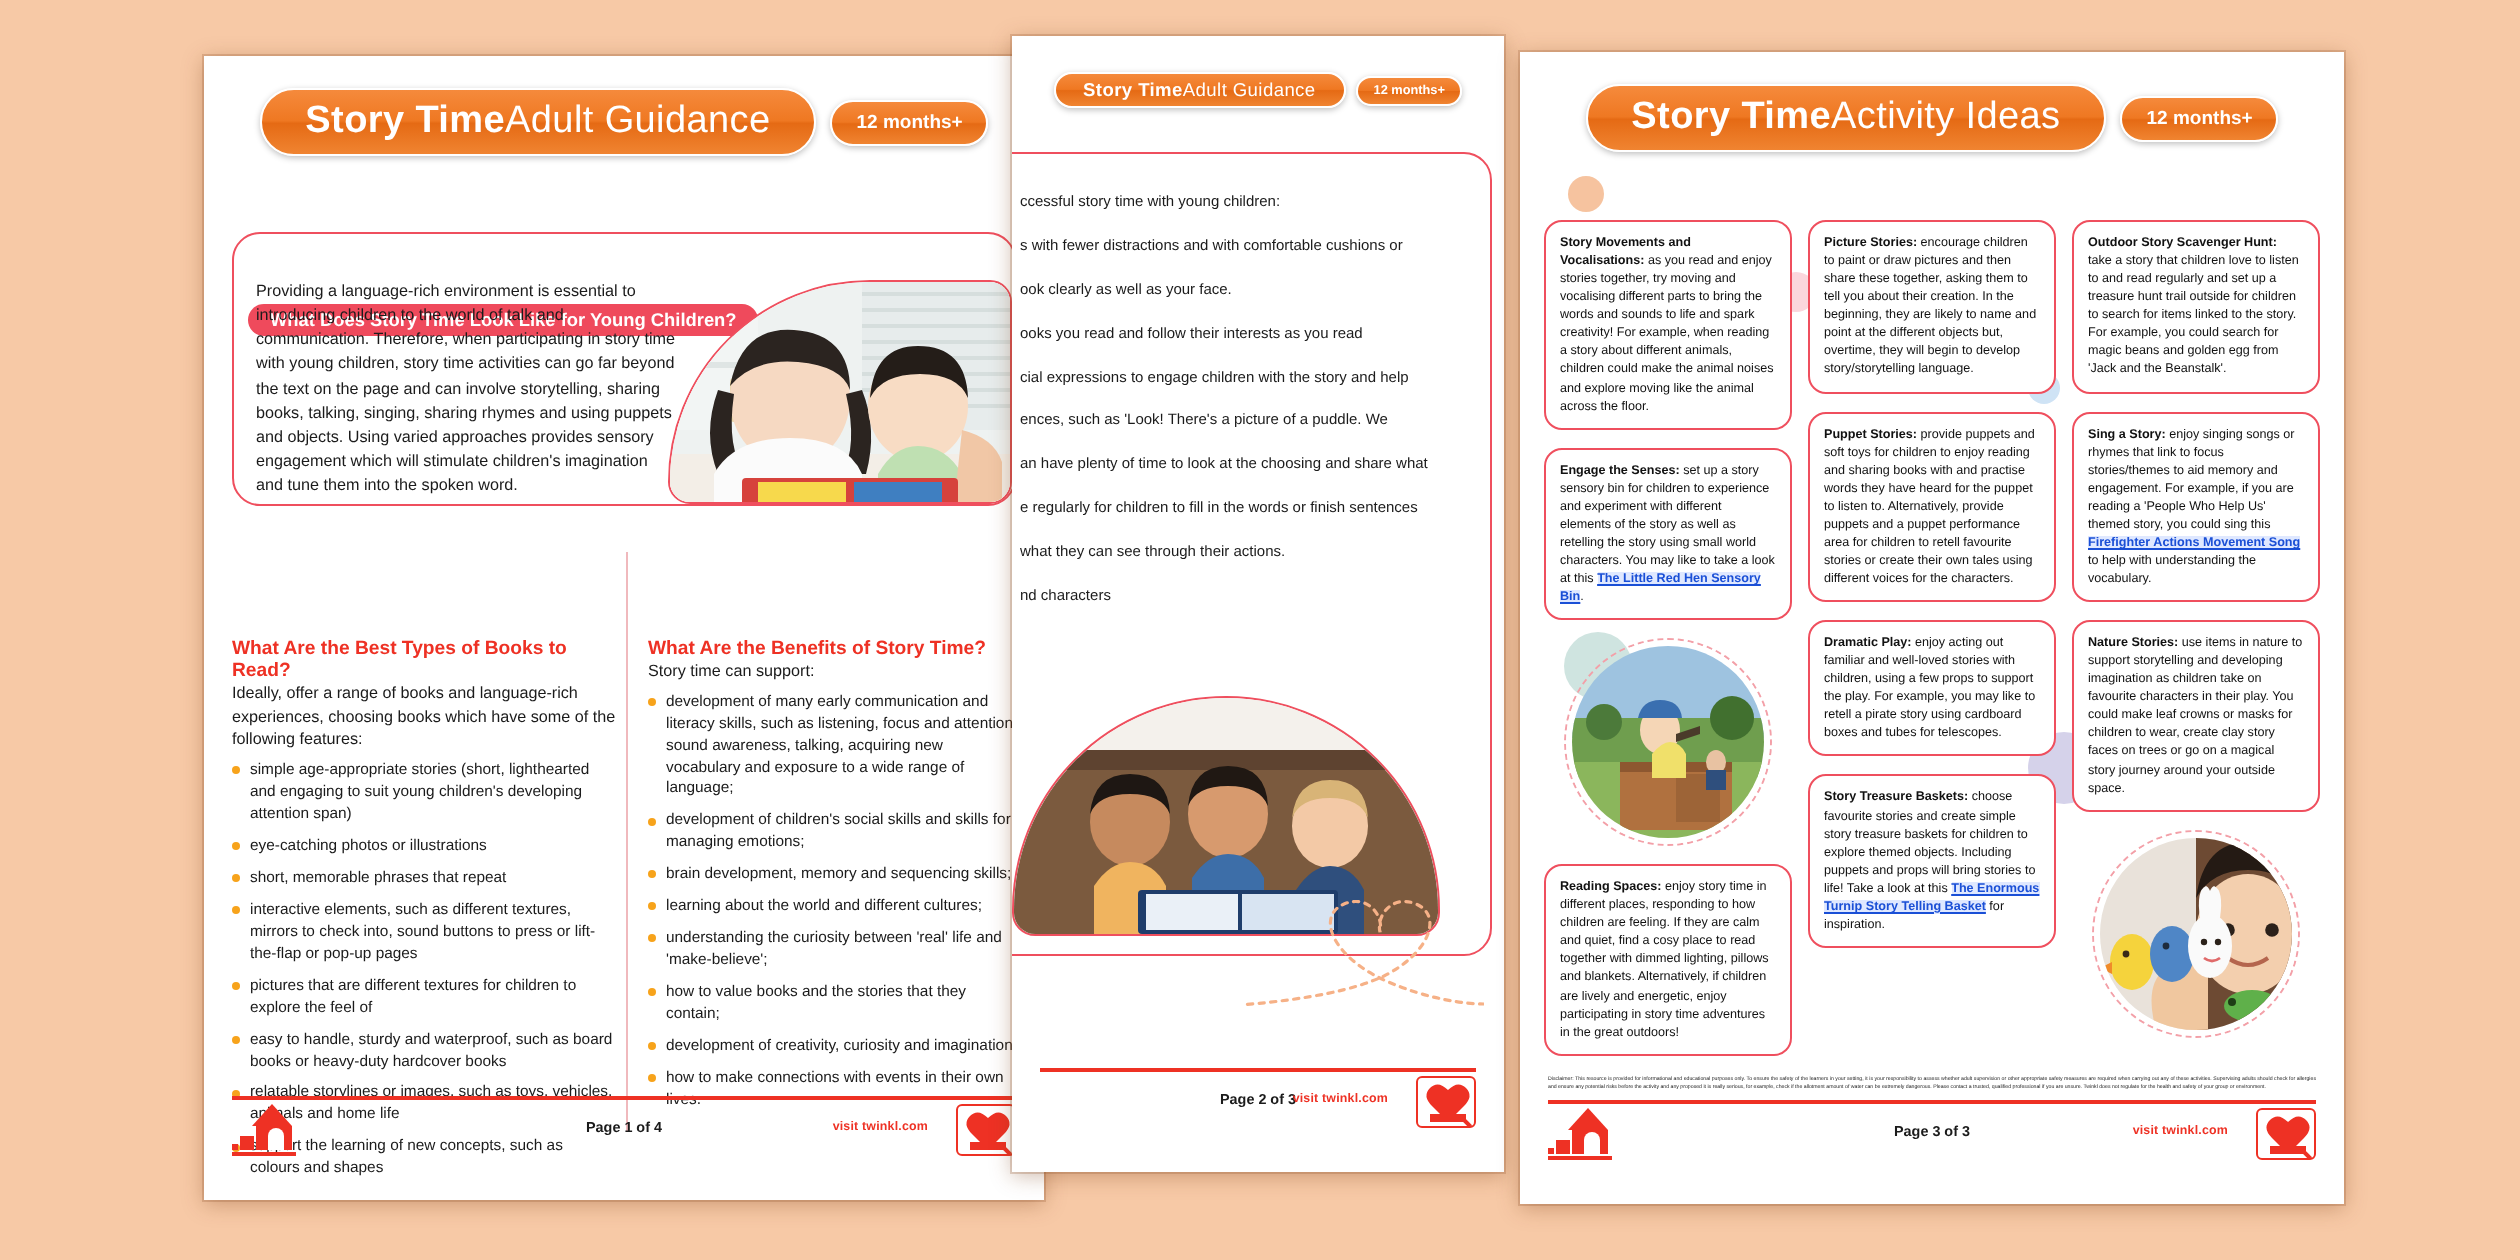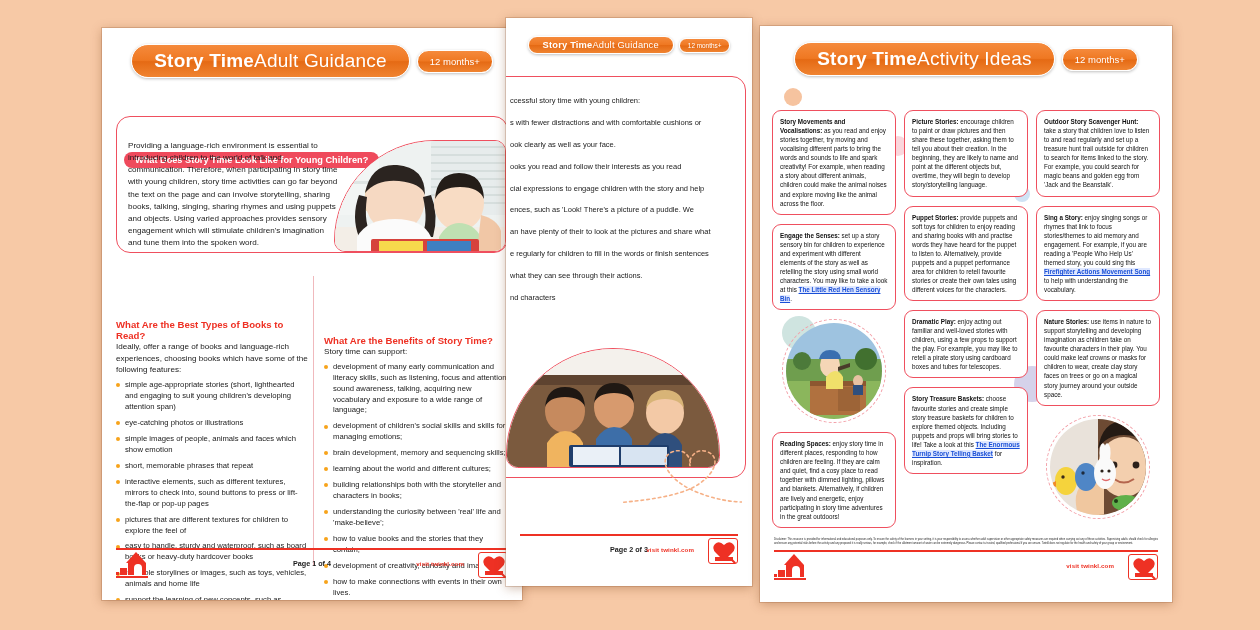--- a/index.html
+++ b/index.html
@@ -28,21 +28,21 @@
     color:#fff;
     box-shadow:0 1px 3px rgba(0,0,0,.25);
     white-space:nowrap;
     display:flex; align-items:center;
     letter-spacing:.2px;
   }
   .pill .b{ font-weight:bold; }
   .pill .n{ font-weight:normal; }
   .agepill{
     background:linear-gradient(180deg,#f58a3c 0%, #ef7822 48%, #e56a14 52%, #f08431 100%);
-    border:1px solid #fff; border-radius:999px; color:#fff; font-weight:normal;
+    border:1px solid #fff; border-radius:999px; color:#fff; font-weight:bold;
     display:flex; align-items:center; justify-content:center;
     box-shadow:0 1px 3px rgba(0,0,0,.25); white-space:nowrap;text-align:right;
   }
 
   
   #p1 { left:102px; top:28px; width:420px; height:572px; }
   #p1 .hdr{ position:absolute; left:0; right:0; top:16px; height:34px; }
   #p1 .pill{ font-size:19px; padding:5px 22px; }
   #p1 .agepill{ font-size:9.5px; padding:0 12px; height:23px; margin-left:7px; }
 
@@ -81,21 +81,21 @@
   ul.dots li{
     position:relative; padding-left:9px; margin-bottom:5px;
     font-size:7.7px; line-height:1.42; color:#1b1b1b;
   }
   ul.dots li:before{
     content:""; position:absolute; left:0; top:3.2px;
     width:4px; height:4px; border-radius:50%;
     background:#f7a31b;
   }
   #p1 .colL{ position:absolute; left:14px; top:246px; width:192px; }
-  #p1 .colR{ position:absolute; left:222px; top:262px; width:186px; }
+  #p1 .colR{ position:absolute; left:222px; top:246px; width:186px; }
   #p1 .vline{ position:absolute; left:211px; top:248px; width:1px; height:290px; background:#f0b9bd; }
 
   
   .footer{ position:absolute; left:14px; right:14px; bottom:18px; height:34px;margin-top:40px; }
   .footer .rule{ position:absolute; left:0; right:0; top:0; height:1.6px; background:#ee3124; }
   .footer .pagenum{
     position:absolute; left:0; right:0; top:11px; text-align:center;
     font-size:7.2px; font-weight:bold; color:#1b1b1b;
   }
   .footer .visit{
@@ -207,39 +207,37 @@
     </div>
 
     <div class="vline"></div>
 
     <div class="colL">
       <div class="col-h">What Are the Best Types of Books to Read?</div>
       <div class="lead">Ideally, offer a range of books and language-rich experiences, choosing books which have some of the following features:</div>
       <ul class="dots">
         <li>simple age-appropriate stories (short, lighthearted and engaging to suit young children's developing attention span)</li>
         <li>eye-catching photos or illustrations</li>
-        <li>simple images of people, animals and faces which show emotion</li>
         <li>short, memorable phrases that repeat</li>
         <li>interactive elements, such as different textures, mirrors to check into, sound buttons to press or lift-the-flap or pop-up pages</li>
         <li>pictures that are different textures for children to explore the feel of</li>
         <li>easy to handle, sturdy and waterproof, such as board books or heavy-duty hardcover books</li>
         <li>relatable storylines or images, such as toys, vehicles, animals and home life</li>
         <li>support the learning of new concepts, such as colours and shapes</li>
       </ul>
     </div>
 
     <div class="colR">
       <div class="col-h">What Are the Benefits of Story Time?</div>
       <div class="lead">Story time can support:</div>
       <ul class="dots">
         <li>development of many early communication and literacy skills, such as listening, focus and attention, sound awareness, talking, acquiring new vocabulary and exposure to a wide range of language;</li>
         <li>development of children's social skills and skills for managing emotions;</li>
         <li>brain development, memory and sequencing skills;</li>
         <li>learning about the world and different cultures;</li>
-        <li>building relationships both with the storyteller and characters in books;</li>
         <li>understanding the curiosity between 'real' life and 'make-believe';</li>
         <li>how to value books and the stories that they contain;</li>
         <li>development of creativity, curiosity and imagination;</li>
         <li>how to make connections with events in their own lives.</li>
       </ul>
     </div>
 
     <div class="footer">
       <div class="rule"></div>
       <div class="homelogo">
@@ -276,21 +274,21 @@
     </div>
 
     <div class="roundbox"></div>
     <div class="lines">
       <p>ccessful story time with young children:</p>
       <p>s with fewer distractions and with comfortable cushions or</p>
       <p>ook clearly as well as your face.</p>
       <p>ooks you read and follow their interests as you read</p>
       <p>cial expressions to engage children with the story and help</p>
       <p>ences, such as 'Look! There's a picture of a puddle. We</p>
-      <p>an have plenty of their to look at the pictures and share what</p>
+      <p>an have plenty of time to look at the choosing and share what</p>
       <p>e regularly for children to fill in the words or finish sentences</p>
       <p>what they can see through their actions.</p>
       <p>nd characters</p>
     </div>
 
     <div class="photo2">
       <svg viewBox="0 0 214 120" width="214" height="120" preserveAspectRatio="none">
         <rect width="214" height="120" fill="#f4f1ec"></rect>
         <rect x="0" y="30" width="214" height="90" fill="#7b5a3e"></rect>
         <rect x="0" y="26" width="214" height="10" fill="#5e4330"></rect>
@@ -444,20 +442,21 @@
       <div class="homelogo">
         <svg viewBox="0 0 36 28" width="36" height="28">
           <path d="M20 2 L30 13 L10 13 Z" fill="#ee3124"></path>
           <rect x="12" y="13" width="18" height="12" fill="#ee3124"></rect>
           <path d="M18 18 a4 4 0 0 1 8 0 v7 h-8z" fill="#fff"></path>
           <rect x="4" y="18" width="7" height="7" fill="#ee3124"></rect>
           <rect x="0" y="22" width="3" height="3" fill="#ee3124"></rect>
           <rect x="0" y="26" width="32" height="2" fill="#ee3124"></rect>
         </svg>
       </div>
+      <div class="pagenum">Page 3 of 3</div>
       <div class="visit">visit twinkl.com</div>
       <div class="twlogo">
         <svg viewBox="0 0 30 26" width="30" height="26">
           <path d="M15 6 q-5-5-9-1 q-4 4 1 9 l8 8 l8-8 q5-5 1-9 q-4-4-9 1z" fill="#ee3124"></path>
           <rect x="6" y="18" width="18" height="4" fill="#ee3124"></rect>
           <path d="M22 20 l6 6" stroke="#ee3124" stroke-width="2"></path>
         </svg>
       </div>
     </div>
    </div>

